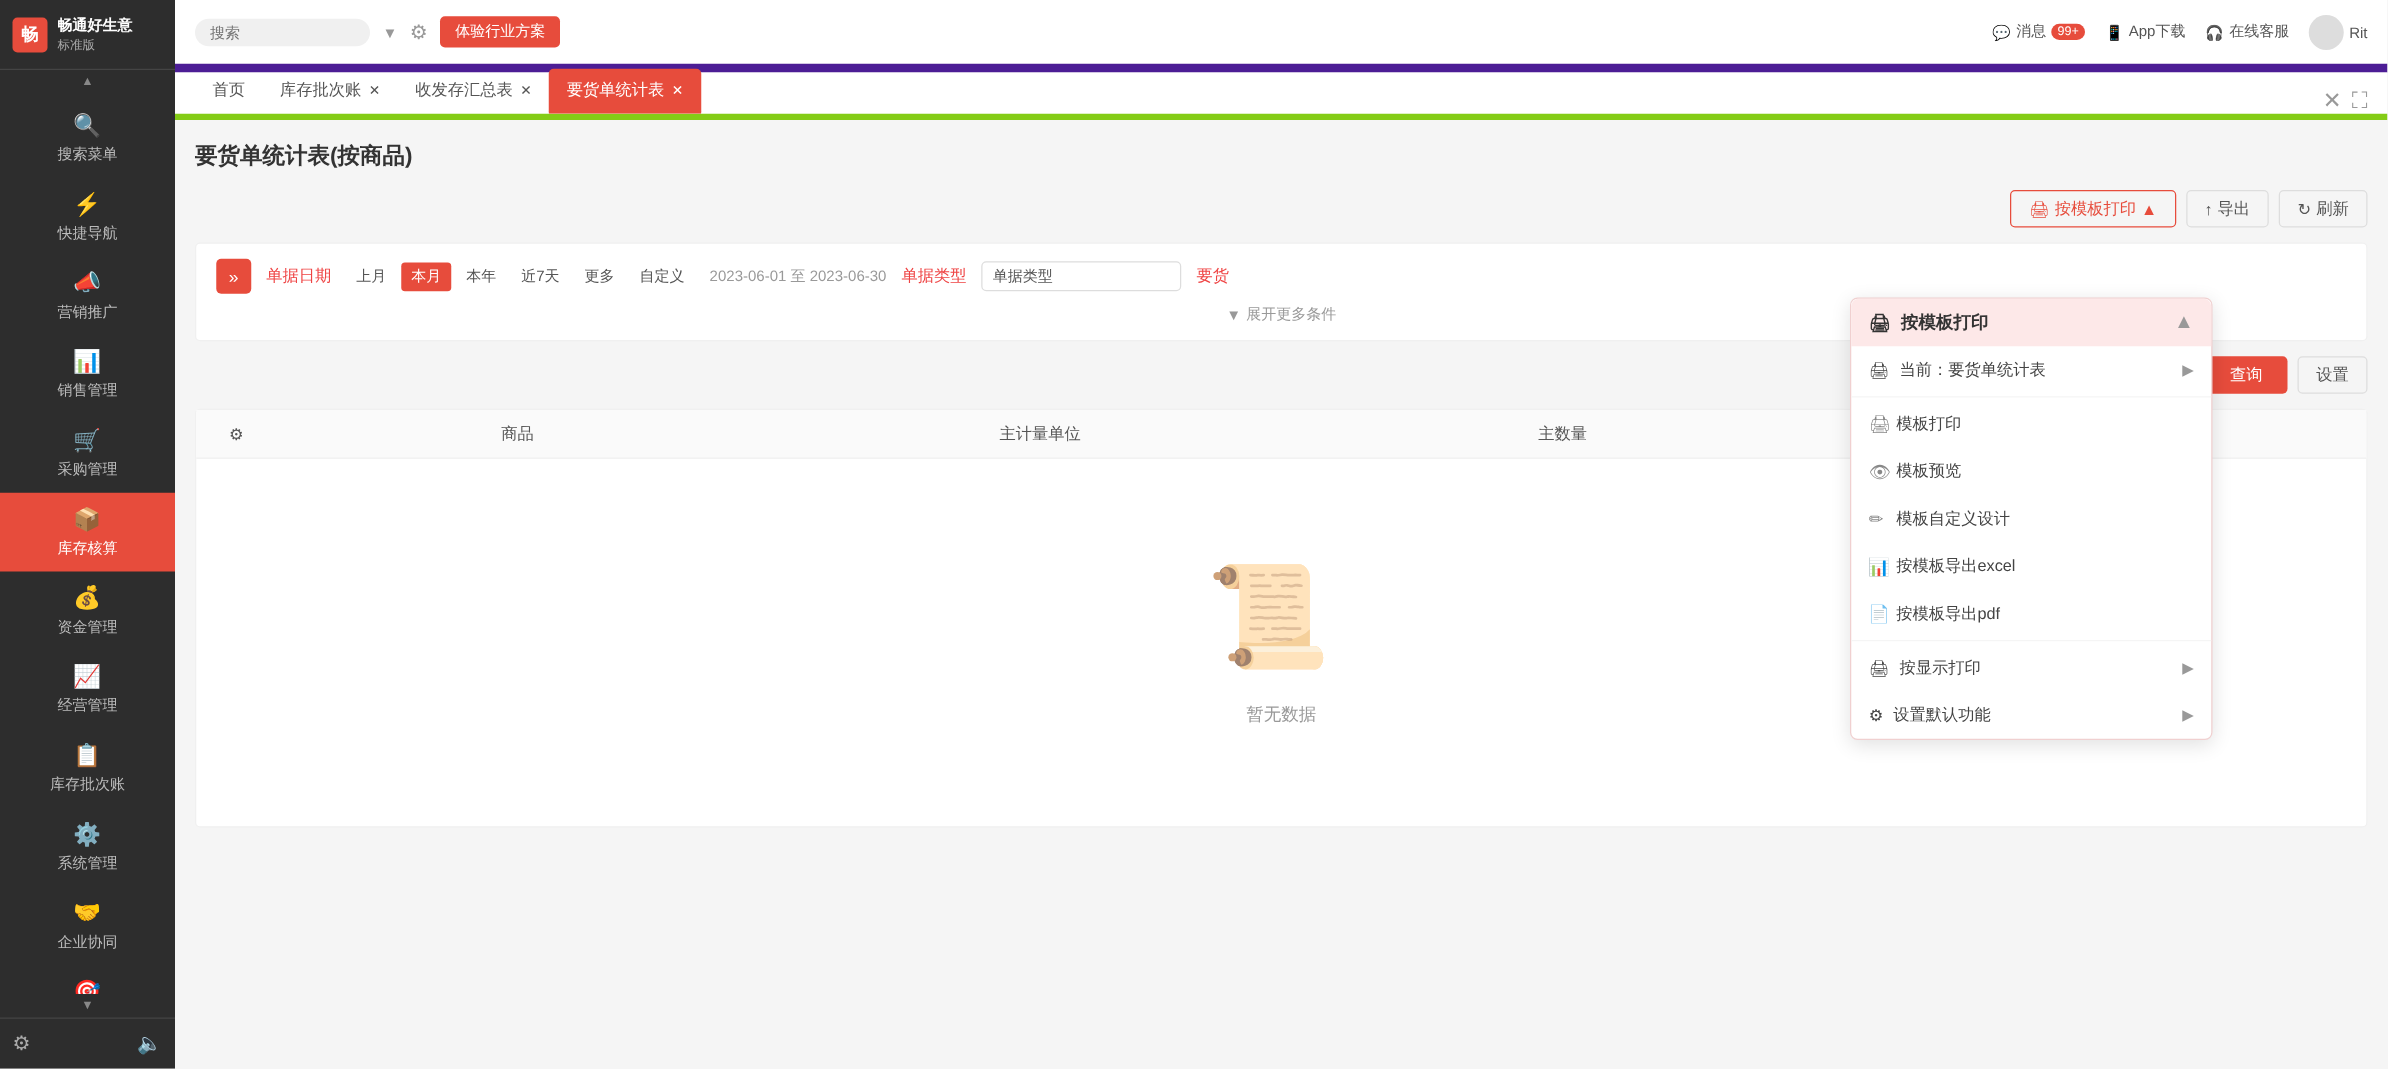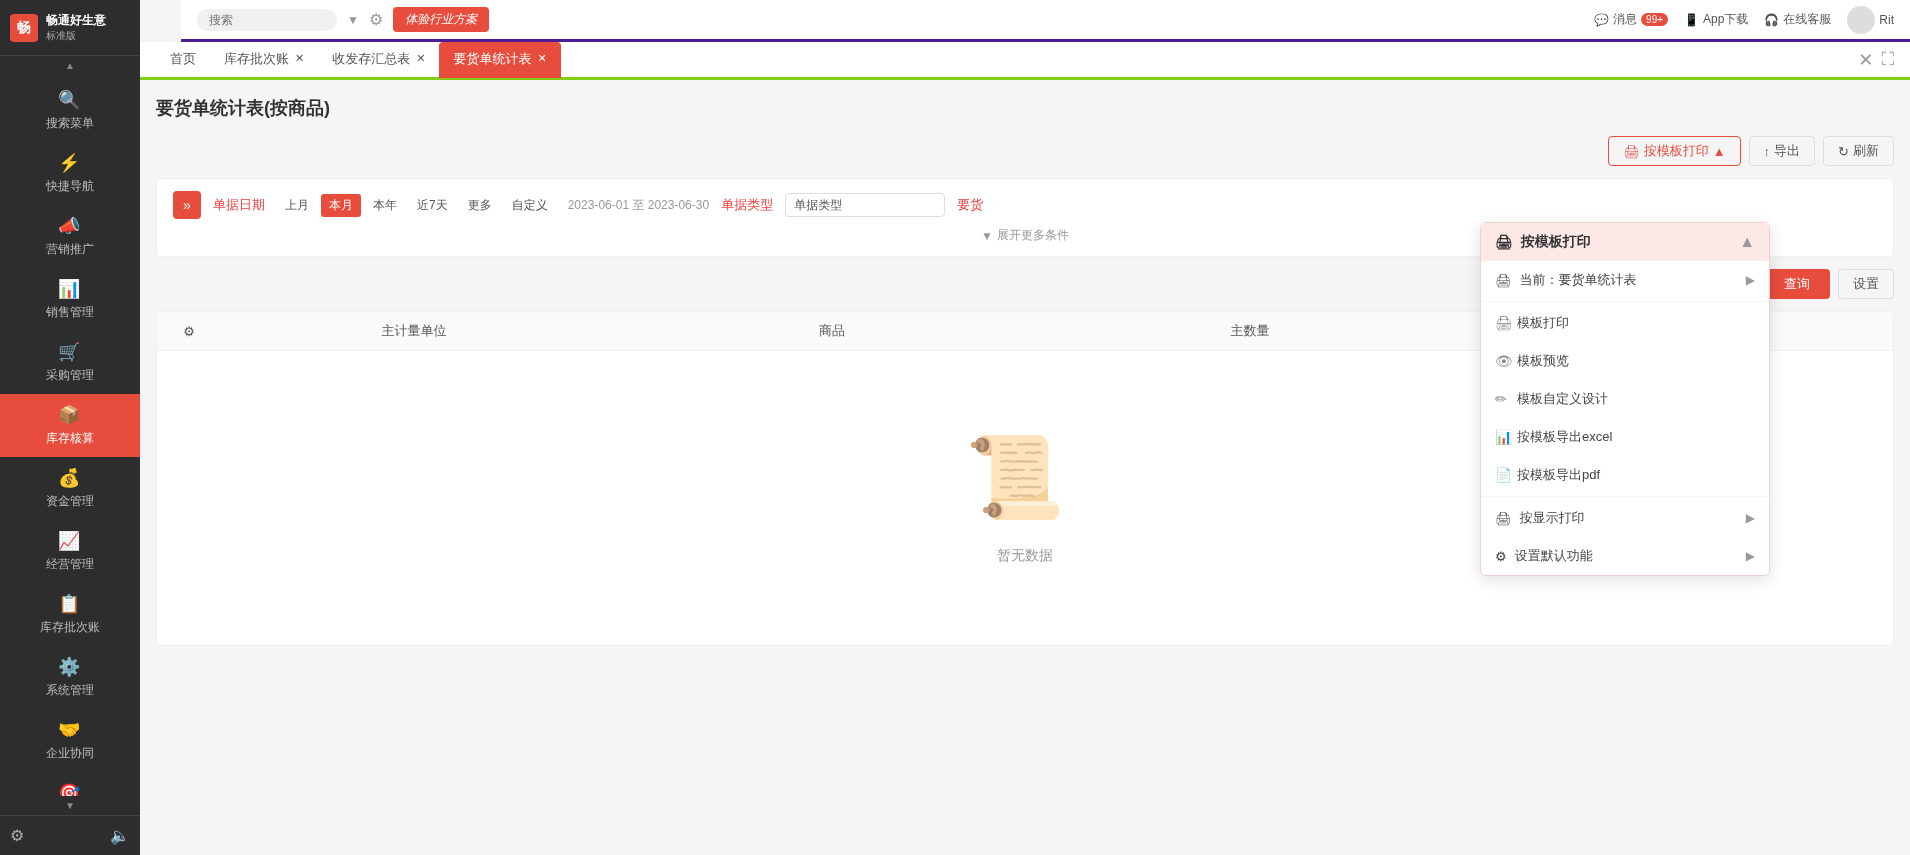--- a/index.html
+++ b/index.html
@@ -15,34 +15,34 @@
     .sidebar-item { display: flex; flex-direction: column; align-items: center; padding: 10px 8px; cursor: pointer; color: #bbb; font-size: 12px; gap: 4px; transition: background 0.2s; }
     .sidebar-item.active { background: #e74c3c; color: #fff; }
     .sidebar-item-icon { font-size: 18px; }
     .sidebar-bottom { padding: 10px; display: flex; justify-content: space-between; border-top: 1px solid #444; }
     .sidebar-bottom-icon { color: #aaa; cursor: pointer; font-size: 16px; }
 
     
     .main { flex: 1; display: flex; flex-direction: column; overflow: hidden; }
 
     
-    .topbar { background: #fff; padding: 6px 16px; display: flex; align-items: center; justify-content: space-between; border-bottom: 3px solid #4c1d95; height: 42px; flex-shrink: 0; margin-left: 41px; }
+    .topbar { background: #fff; padding: 6px 16px; display: flex; align-items: center; justify-content: space-between; border-bottom: 7px solid #4c1d95; height: 58px; flex-shrink: 0; }
     .topbar-left { display: flex; align-items: center; gap: 10px; }
     .topbar-search { background: #f0f0f0; border: none; border-radius: 12px; padding: 4px 12px; font-size: 12px; color: #999; width: 140px; }
     .topbar-dropdown { color: #999; cursor: pointer; font-size: 12px; }
     .topbar-gear { color: #999; cursor: pointer; font-size: 16px; }
-    .topbar-trial { background: #e74c3c; color: white; border: none; border-radius: 4px; padding: 4px 12px; font-size: 12px; cursor: pointer; font-style: italic; }
+    .topbar-trial { background: #e74c3c; color: white; border: none; border-radius: 4px; padding: 4px 12px; font-size: 12px; cursor: pointer; }
     .topbar-right { display: flex; align-items: center; gap: 16px; }
     .topbar-right-item { display: flex; align-items: center; gap: 4px; color: #555; font-size: 12px; cursor: pointer; }
     .topbar-badge { background: #e74c3c; color: white; border-radius: 8px; padding: 1px 5px; font-size: 10px; }
     .topbar-avatar { width: 28px; height: 28px; background: #ddd; border-radius: 50%; }
     .topbar-username { color: #555; font-size: 12px; }
 
     
-    .tabs { background: #fff; display: flex; align-items: center; padding: 0 16px; border-bottom: 3px solid #84cc16; height: 38px; flex-shrink: 0; }
+    .tabs { background: #fff; display: flex; align-items: flex-end; padding: 0 16px; border-bottom: 5px solid #84cc16; height: 38px; flex-shrink: 0; }
     .tab { padding: 8px 14px; font-size: 13px; color: #555; cursor: pointer; display: flex; align-items: center; gap: 6px; border-bottom: 2px solid transparent; white-space: nowrap; }
     .tab.active { color: #fff; background: #e74c3c; border-radius: 4px 4px 0 0; border-bottom: 2px solid #e74c3c; }
     .tab-close { font-size: 11px; color: inherit; cursor: pointer; }
     .tabs-window-controls { margin-left: auto; display: flex; gap: 8px; }
 
     
     .content { flex: 1; overflow: auto; padding: 16px; position: relative; }
     .page-title { font-size: 18px; font-weight: 600; color: #333; margin-bottom: 16px; }
 
     
@@ -267,22 +267,22 @@
 
     <div style="display:flex;justify-content:flex-end;gap:8px;margin-bottom:12px;">
       <button style="padding:5px 14px;background:transparent;border:1px solid #ddd;border-radius:4px;font-size:13px;color:#555;cursor:pointer;">...</button>
       <button style="padding:5px 20px;background:#e74c3c;color:white;border:none;border-radius:4px;font-size:13px;cursor:pointer;">查询</button>
       <button style="padding:5px 14px;background:transparent;border:1px solid #ddd;border-radius:4px;font-size:13px;color:#555;cursor:pointer;">设置</button>
     </div>
 
     <div class="table-wrapper">
       <div class="table-header" id="table-header">
           <div class="table-col table-col-settings">⚙</div>
+          <div class="table-col">商品</div>
           <div class="table-col">主计量单位</div>
-          <div class="table-col">商品</div>
           <div class="table-col">主数量</div>
           <div class="table-col">零售金额</div>
         </div>
       <div class="table-empty">
         <div class="empty-illustration">
           <div style="font-size:80px;opacity:0.7;">📜</div>
         </div>
         <span class="table-empty-text">暂无数据</span>
       </div>
     </div>

